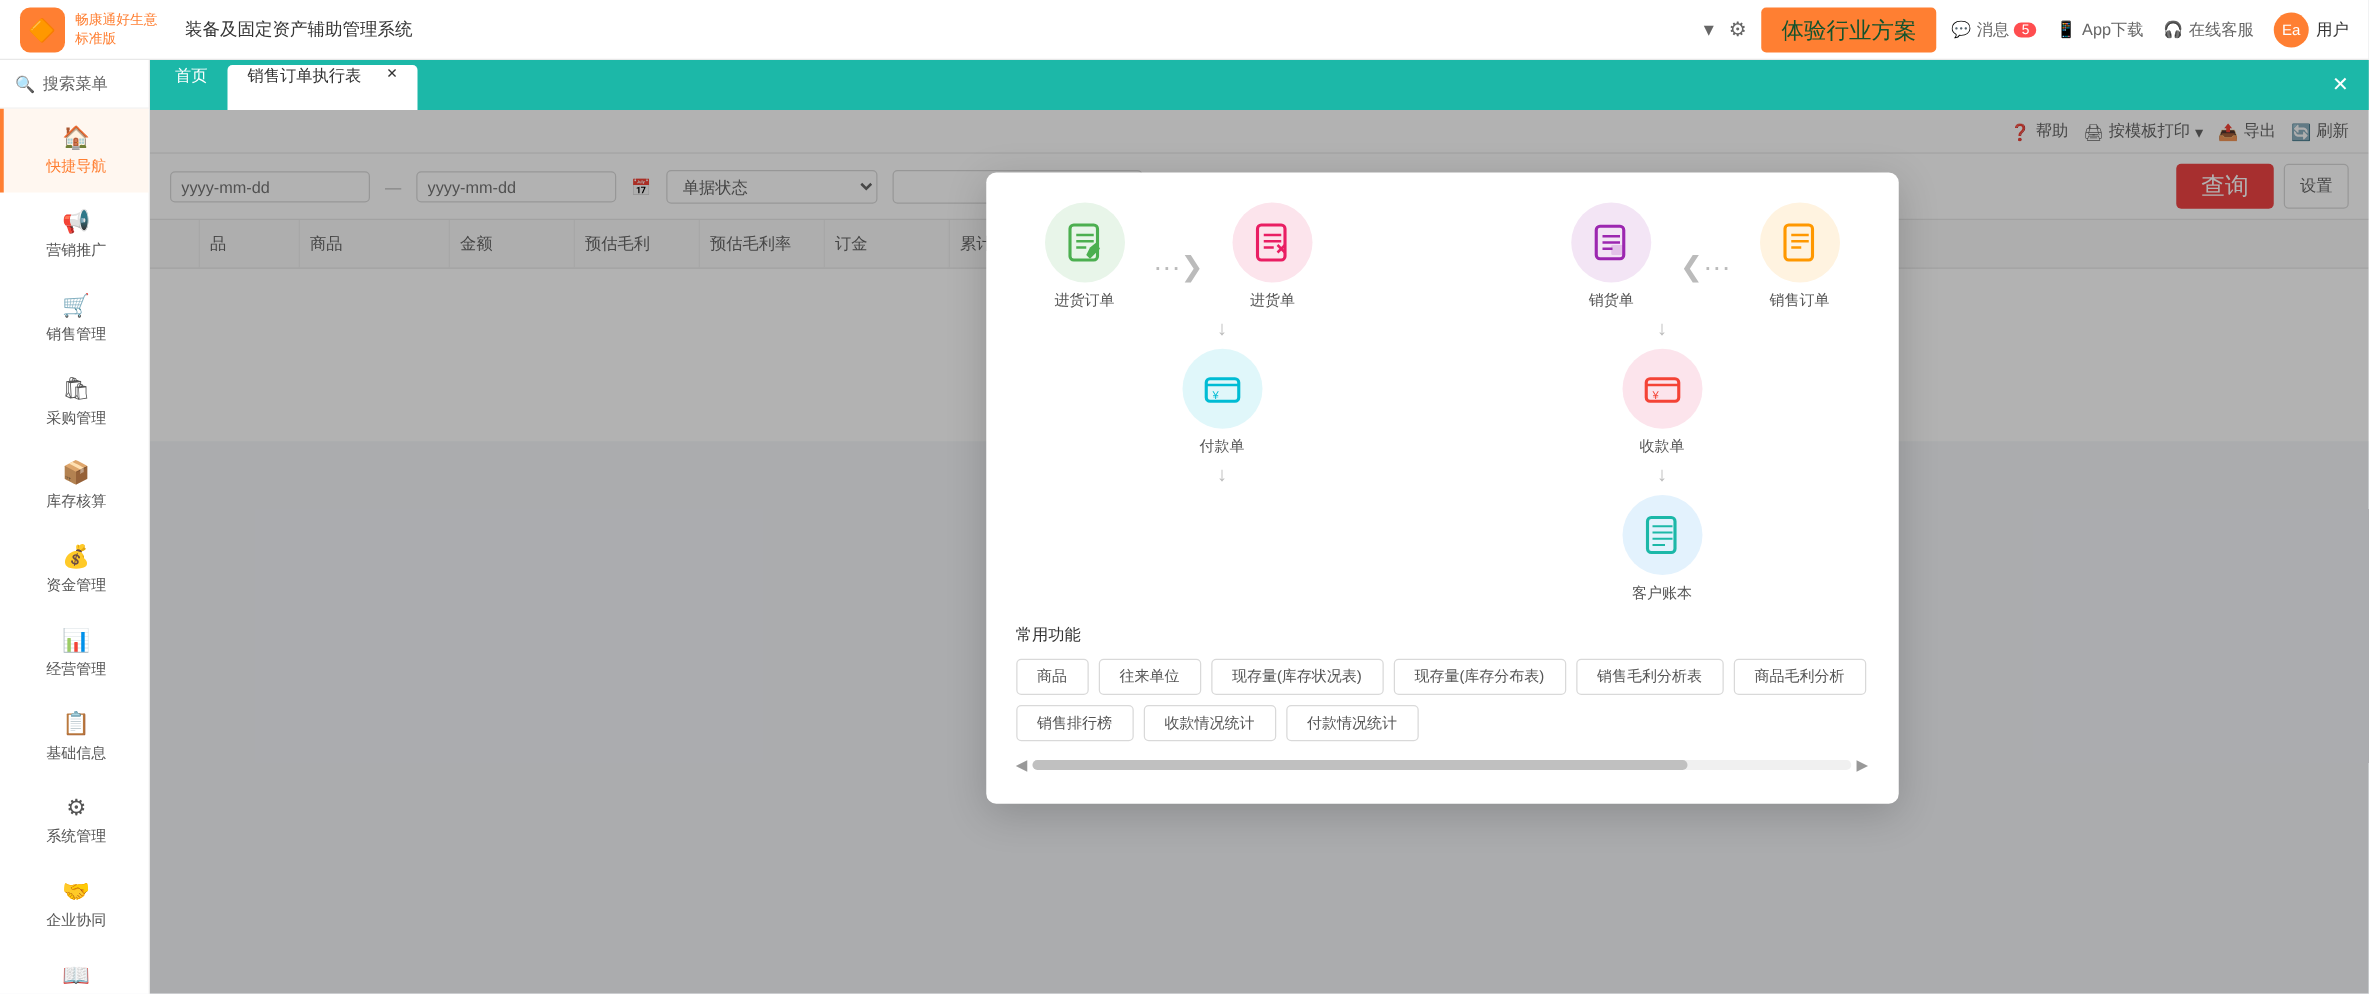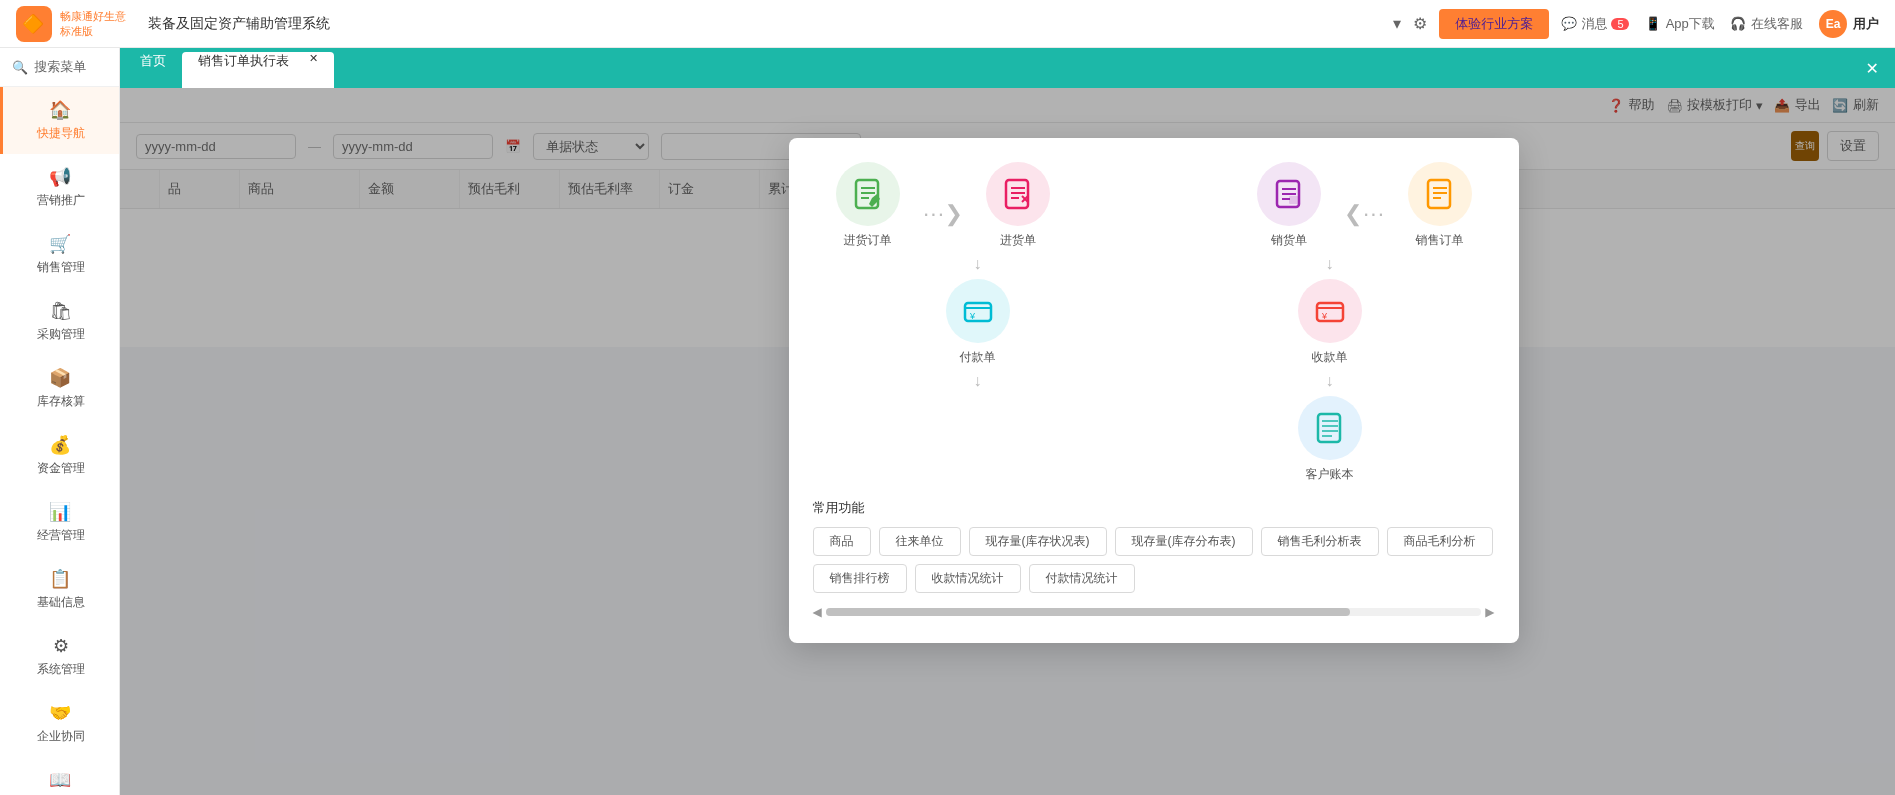--- a/index.html
+++ b/index.html
@@ -27,22 +27,22 @@
       display: flex; align-items: center; gap: 16px; margin-left: auto;
     }
     .header-btn {
       display: flex; align-items: center; gap: 4px; cursor: pointer; color: #666; font-size: 13px;
     }
     .badge {
       background: #ff4d4f; color: white; border-radius: 10px;
       padding: 0 5px; font-size: 11px; min-width: 18px; text-align: center;
     }
     .try-btn {
-      background: #ff7f32; color: #4c1d95; border: none; border-radius: 4px;
-      padding: 6px 16px; cursor: pointer; font-size: 13px; font-family: Liberation Serif, serif;
+      background: #ff7f32; color: #14532d; border: none; border-radius: 4px;
+      padding: 6px 16px; cursor: pointer; font-size: 18px; font-family: Liberation Serif, serif;
     }
     .settings-icon { cursor: pointer; color: #666; font-size: 16px; }
 
     
     .sidebar {
       position: absolute; left: 0; top: 48px; bottom: 0;
       width: 120px; background: #fff; border-right: 1px solid #e8e8e8;
       display: flex; flex-direction: column;
     }
     .search-menu {
@@ -80,40 +80,40 @@
 
     
     .toolbar {
       display: flex; align-items: center; gap: 12px; padding: 8px 16px;
       background: #fff; border-bottom: 1px solid #e8e8e8;
     }
     .toolbar-btn {
       display: flex; align-items: center; gap: 4px; cursor: pointer; color: #666; font-size: 13px;
     }
     .query-btn {
-      background: #a16207; color: white; border: none; border-radius: 4px;
-      padding: 5px 4px; cursor: pointer; font-size: 10px;
+      background: #ef4444; color: white; border: none; border-radius: 4px;
+      padding: 5px 20px; cursor: pointer; font-size: 19px;
     }
     .set-btn {
       background: #fff; color: #666; border: 1px solid #d9d9d9; border-radius: 4px;
       padding: 5px 12px; cursor: pointer; font-size: 13px;
     }
 
     
     .filter-bar {
       display: flex; align-items: center; gap: 12px; padding: 8px 16px;
       background: #fff; border-bottom: 1px solid #e8e8e8;
     }
     .filter-input {
       border: 1px solid #d9d9d9; border-radius: 4px; padding: 4px 8px;
       font-size: 13px; width: 160px; color: #bbb;
     }
     .filter-select {
       border: 1px solid #d9d9d9; border-radius: 4px; padding: 4px 8px;
-      font-size: 13px; width: 116px; color: #666; background: #fff;
+      font-size: 13px; width: 169px; color: #666; background: #fff;
     }
     .more-conditions { color: #1cb8a8; font-size: 13px; cursor: pointer; }
     .table-header {
       display: grid;
       grid-template-columns: 40px 80px 120px 100px 100px 100px 100px 120px 100px 120px;
       background: #fafafa; border-bottom: 1px solid #e8e8e8;
       font-size: 13px; color: #666;
     }
     .table-header div, .table-cell div {
       padding: 10px 8px; border-right: 1px solid #f0f0f0;
@@ -172,21 +172,21 @@
     .scrollbar-track {
       flex: 1; height: 8px; background: #f0f0f0; border-radius: 4px; position: relative;
     }
     .scrollbar-thumb {
       position: absolute; left: 0; top: 0; height: 8px;
       width: 80%; background: #c0c0c0; border-radius: 4px;
     }
     .scroll-arrow { color: #999; cursor: pointer; font-size: 12px; }
 
     
-    .user-area { display: flex; align-items: center; gap: 6px; cursor: pointer; font-weight: bold; }
+    .user-area { display: flex; align-items: center; gap: 6px; cursor: pointer; }
     .user-avatar {
       width: 28px; height: 28px; border-radius: 50%; background: #ff7f32;
       display: flex; align-items: center; justify-content: center; color: white; font-size: 12px;
     }
   </style>
 </head>
 <body>
 
 <div class="top-header">
   <div class="logo-area">

